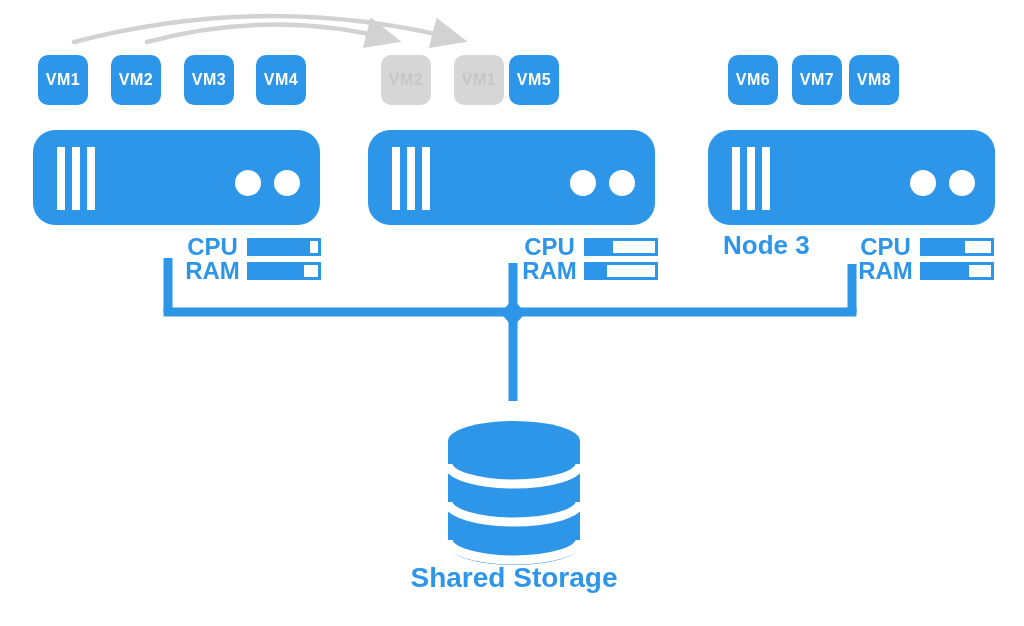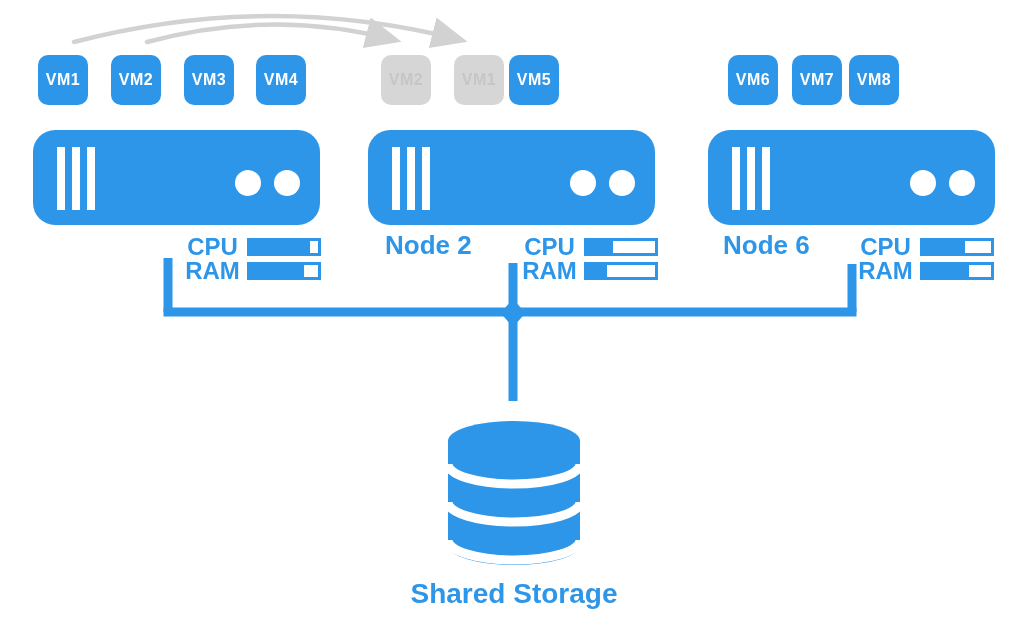--- a/index.html
+++ b/index.html
@@ -37,21 +37,21 @@
     display:inline-block;width:55px;text-align:center;margin-right:7px;
     color:#2E96E8;font-weight:bold;font-size:24px;line-height:18px;
   }
   .meter{
     display:inline-block;width:68px;height:12px;background:#fff;
     border:3px solid #2E96E8;overflow:hidden;
   }
   .fill{display:block;height:100%;background:#2E96E8;}
 
   .storage-label{
-    position:absolute;left:409px;top:578px;width:210px;text-align:center;
+    position:absolute;left:409px;top:562px;width:210px;text-align:center;
     color:#2E96E8;font-weight:bold;font-size:28px;
   }
 </style>
 </head>
 <body>
 
 <div class="canvas">
 
   <svg class="layer" viewBox="0 0 1024 626">
     <defs>
@@ -128,22 +128,21 @@
     <span class="led" style="left:241px"></span>
   </div>
   <div class="server" style="left:708px">
     <span class="slot" style="left:24px"></span>
     <span class="slot" style="left:39px"></span>
     <span class="slot" style="left:54px"></span>
     <span class="led" style="left:202px"></span>
     <span class="led" style="left:241px"></span>
   </div>
 
-  <div class="node-label" style="left:385px">Node 2</div>
-  <div class="node-label" style="left:723px">Node 6</div>
+  <div class="node-label" style="left:723px">Node 3</div>
 
   <div class="meter-row" style="left:185px;top:238px">
     <span class="mlabel">CPU</span>
     <span class="meter">
         <span class="fill" style="width: 88%;"></span>
       </span>
   </div>
   <div class="meter-row" style="left:185px;top:262px">
     <span class="mlabel">RAM</span>
     <span class="meter">

